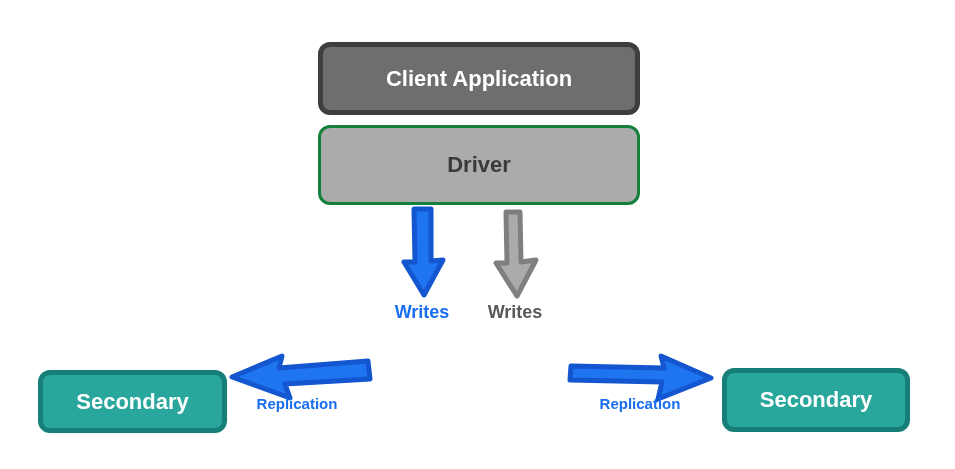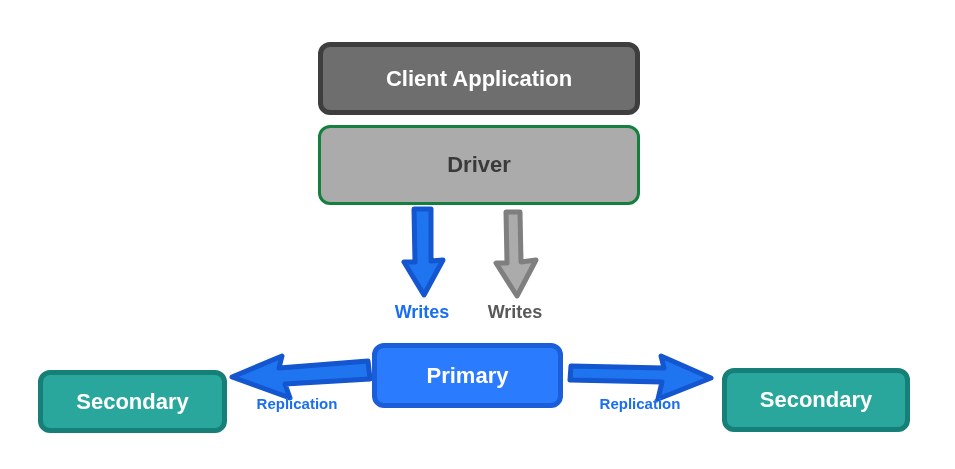--- a/index.html
+++ b/index.html
@@ -108,23 +108,20 @@
   </svg>
 
   <div class="node node-client">
     <span>Client Application</span>
   </div>
 
   <div class="node node-driver">
     <span>Driver</span>
   </div>
 
-  <div class="node node-primary">
-    <span>Primary</span>
-  </div>
 
   <div class="node node-secondary-left">
     <span>Secondary</span>
   </div>
 
   <div class="node node-secondary-right">
     <span>Secondary</span>
   </div>
 
   <div class="edge-label label-writes">Writes</div>

